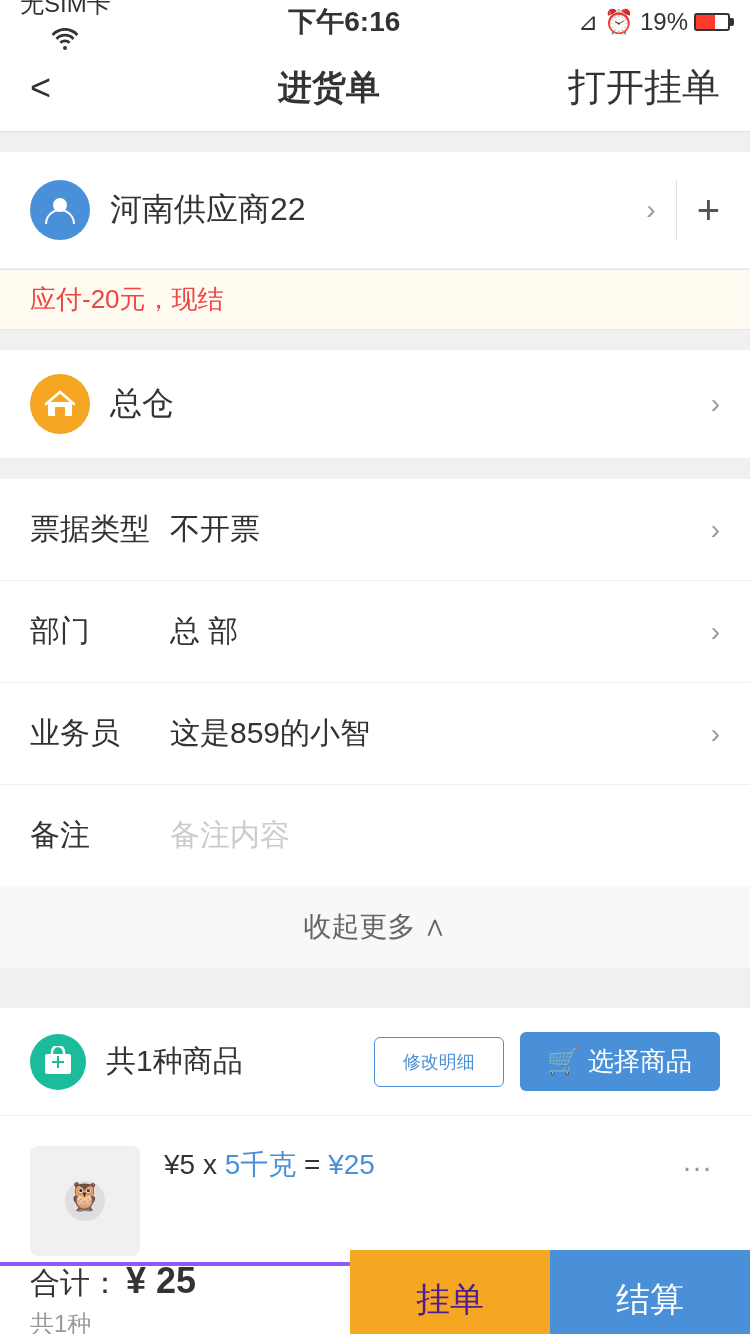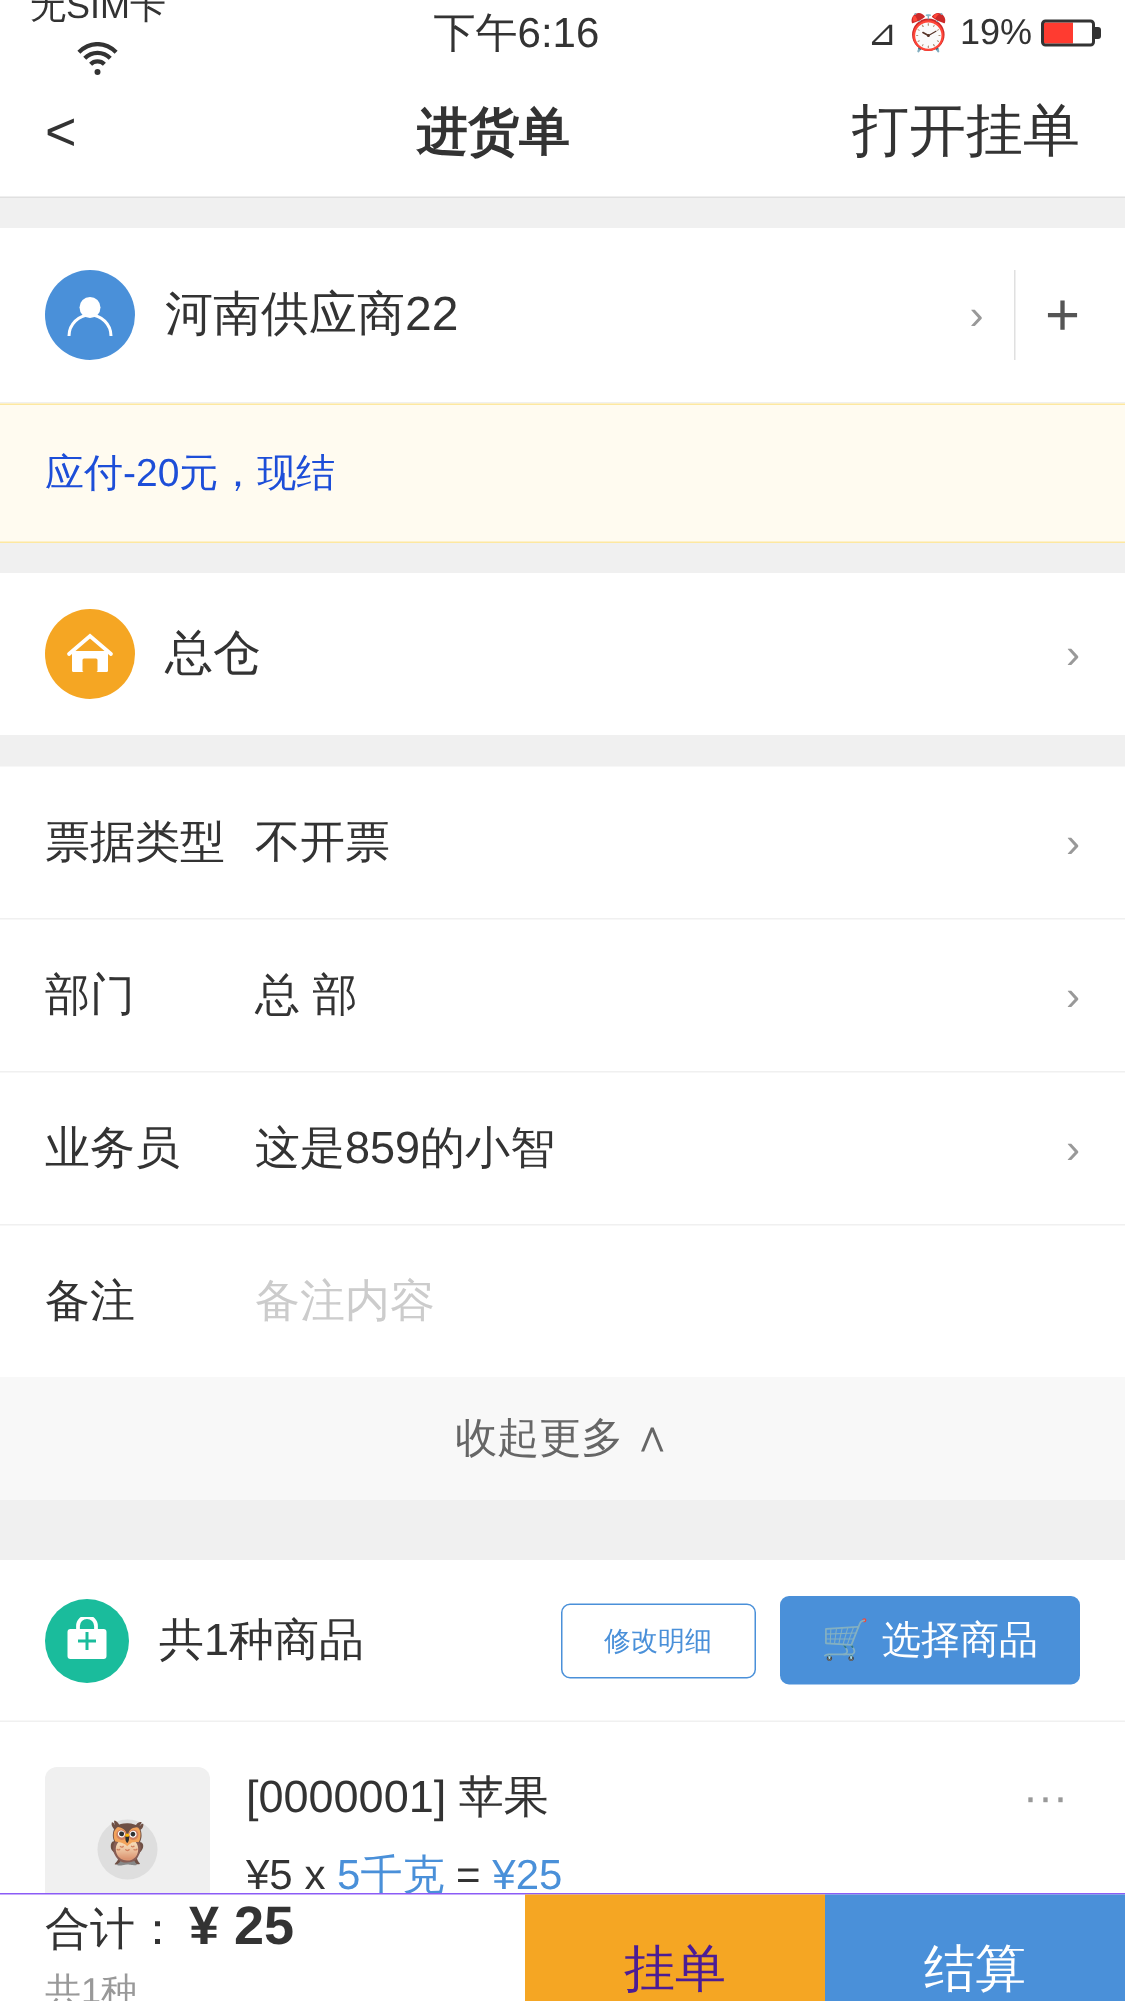--- a/index.html
+++ b/index.html
@@ -19,21 +19,21 @@
       height: 44px;
       background: #fff;
       display: flex;
       align-items: center;
       justify-content: space-between;
       padding: 0 20px;
       font-size: 24px;
       color: #333;
     }
     .status-left { display: flex; align-items: center; gap: 8px; flex-direction: column; }
-    .status-center { font-weight: 400; font-size: 28px; }
+    .status-center { font-weight: 700; font-size: 28px; }
     .status-right { display: flex; align-items: center; gap: 6px; font-size: 24px; }
     .battery {
       display: inline-block;
       width: 36px;
       height: 18px;
       border: 2px solid #333;
       border-radius: 3px;
       position: relative;
       background: linear-gradient(to right, #ff3b30 60%, transparent 60%);
     }
@@ -126,23 +126,23 @@
     }
     .plus-btn {
       font-size: 40px;
       color: #555;
       cursor: pointer;
     }
 
     
     .notice-bar {
       background: #fffbf0;
-      padding: 28px 30px;
+      padding: 12px 30px;
       font-size: 26px;
-      color: #1d4ed8;
+      color: #ef4444;
       border-top: 1px solid #fde8a0;
       border-bottom: 1px solid #fde8a0;
     }
 
     
     .warehouse-row {
       background: #fff;
       display: flex;
       align-items: center;
       padding: 24px 30px;
@@ -288,23 +288,23 @@
       padding: 4px 8px;
     }
 
     
     .bottom-bar {
       position: fixed;
       bottom: 0;
       width: 750px;
       height: 72px;
       display: flex;
-      align-items: flex-start;
-      background: #fff;
-      border-top: 1px solid #8b5cf6;
+      align-items: center;
+      background: #fff;
+      border-top: 4px solid #8b5cf6;
     }
     .total-area {
       flex: 1;
       padding: 0 30px;
       display: flex;
       flex-direction: column;
       justify-content: center;
     }
     .total-label {
       font-size: 30px;
@@ -469,24 +469,20 @@
     </div>
 
     <div class="product-item">
       <div class="product-thumbnail">
         <svg width="70" height="70" viewBox="0 0 70 70" fill="none">
           <circle cx="35" cy="35" r="20" fill="#ccc" opacity="0.5"></circle>
           <text x="35" y="40" text-anchor="middle" font-size="28" fill="#999">🦉</text>
         </svg>
       </div>
       <div class="product-info">
-        <div class="product-name">
-          <span>[0000001]</span>
-          <span>苹果</span>
-        </div>
         <div class="product-price">
           <span>¥5</span>
           <span> x </span>
           <span class="price-highlight">5千克</span>
           <span> = </span>
           <span class="price-highlight">¥25</span>
         </div>
       </div>
       <div class="product-more">···</div>
     </div>

